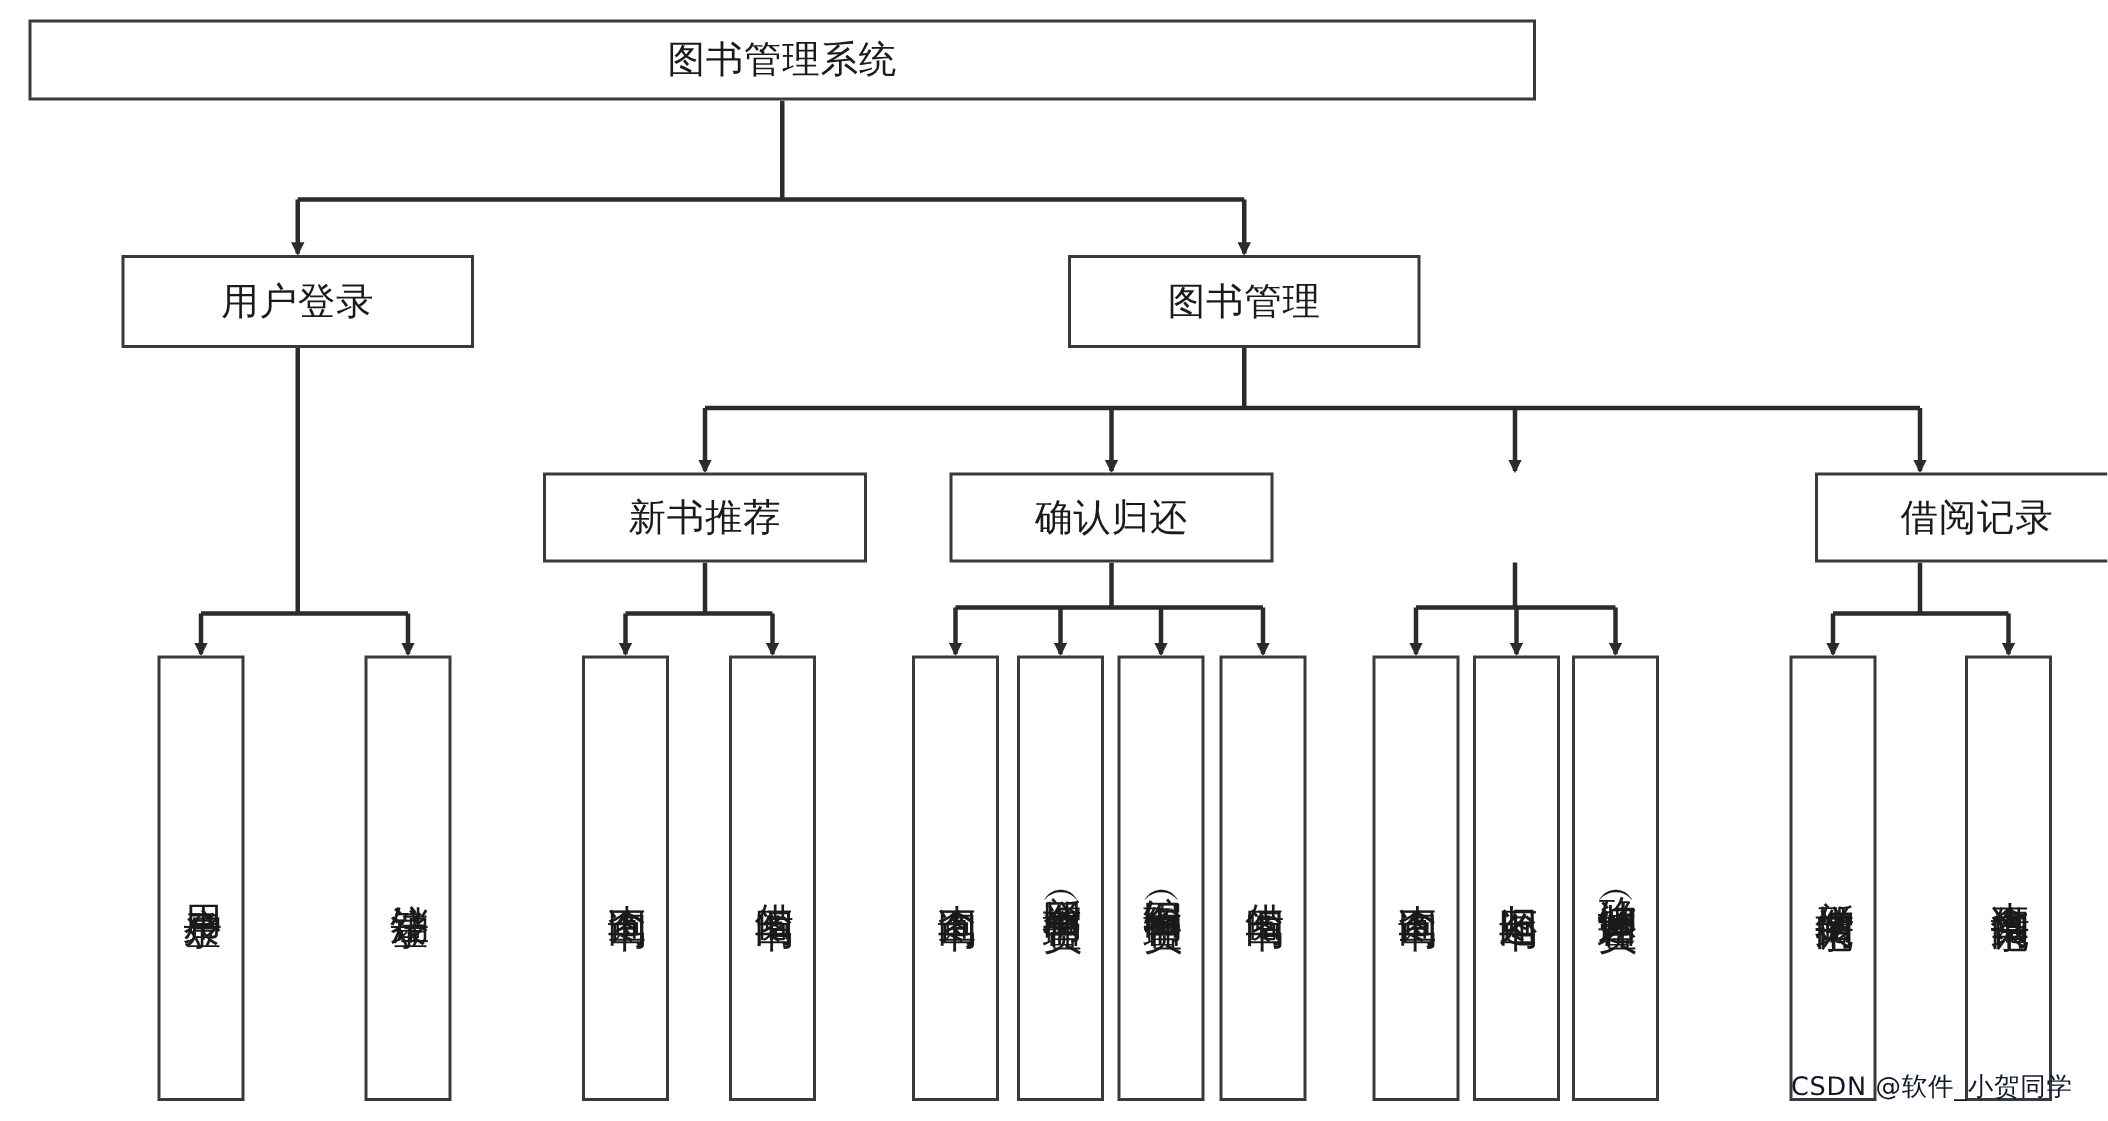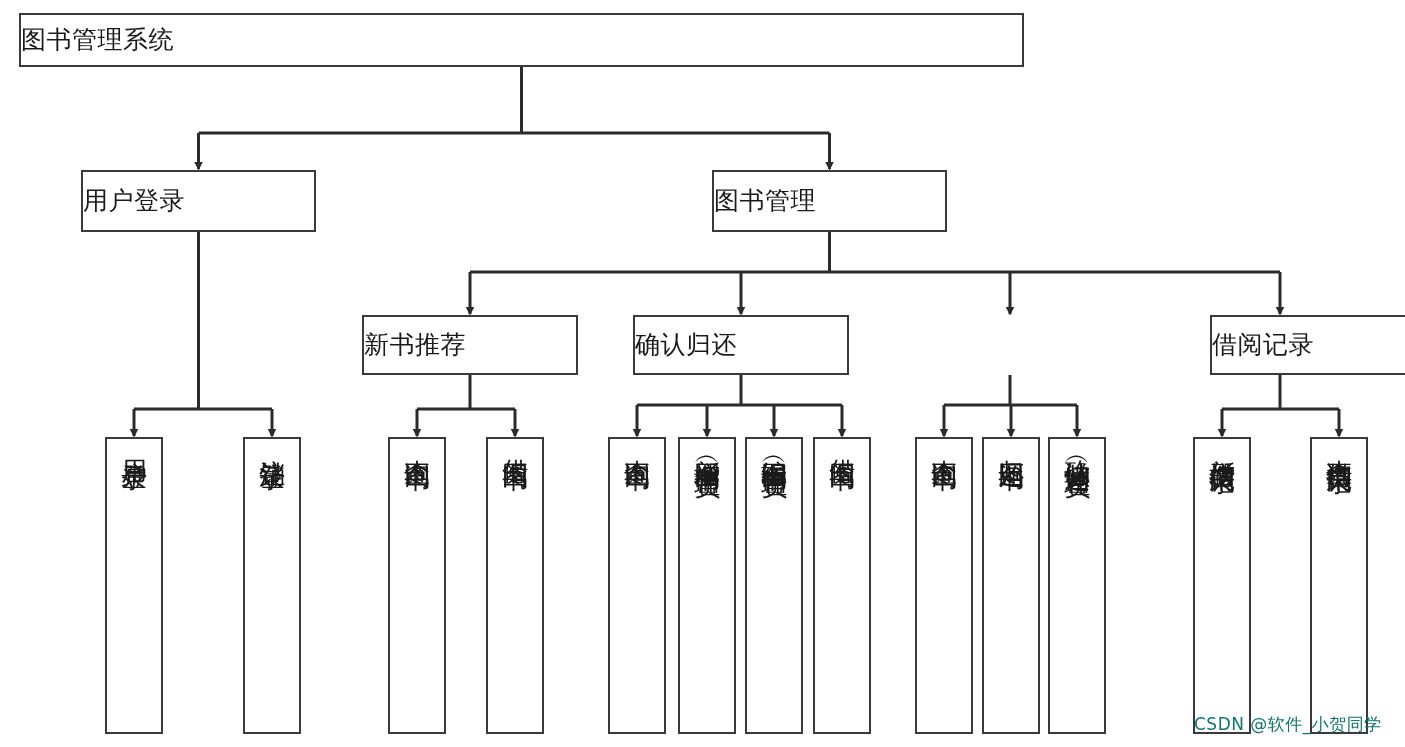--- a/index.html
+++ b/index.html
@@ -26,20 +26,21 @@
     height: 747px;
     pointer-events: none;
   }
   .node {
     position: absolute;
     box-sizing: border-box;
     background: #ffffff;
     border: 2px solid #3a3a3a;
     display: flex;
     align-items: center;
+    justify-content: center;
     color: #1a1a1a;
   }
   .node .label {
     display: block;
     text-align: center;
     line-height: 1.12;
     letter-spacing: 0.5px;
   }
   
   .node.horiz .label {
@@ -60,21 +61,21 @@
     font-size: 26px;
     line-height: 1.05;
     letter-spacing: 2px;
     max-height: 280px;
   }
   .watermark {
     position: absolute;
     left: 1194px;
     top: 713px;
     font-size: 17px;
-    color: #0f766e;
+    color: #0f172a;
     white-space: nowrap;
     letter-spacing: 0.5px;
     font-family: "DejaVu Sans", "Liberation Sans", sans-serif;
   }
 </style>
 </head>
 <body>
 
 <div id="diagram-root">
 

